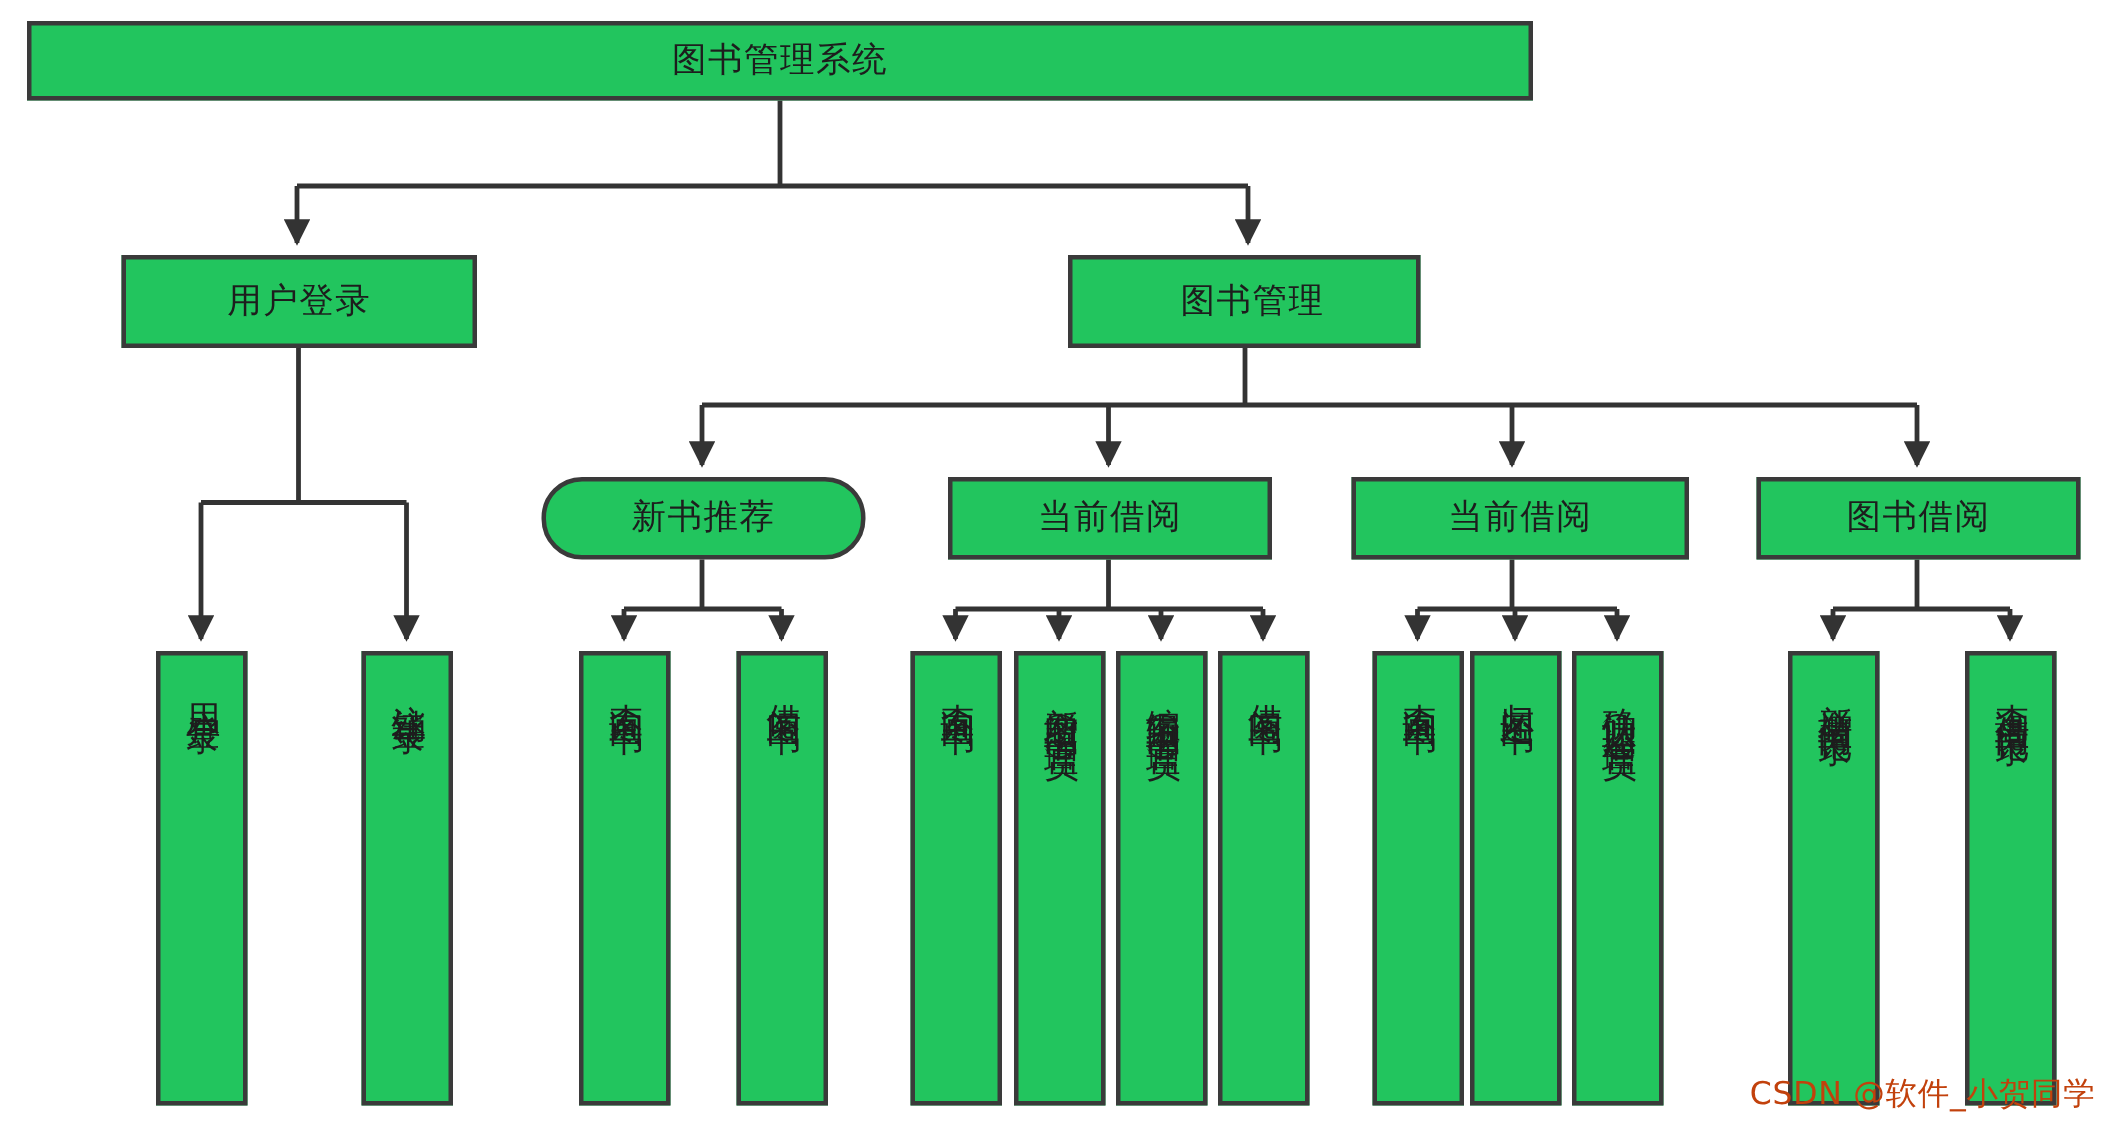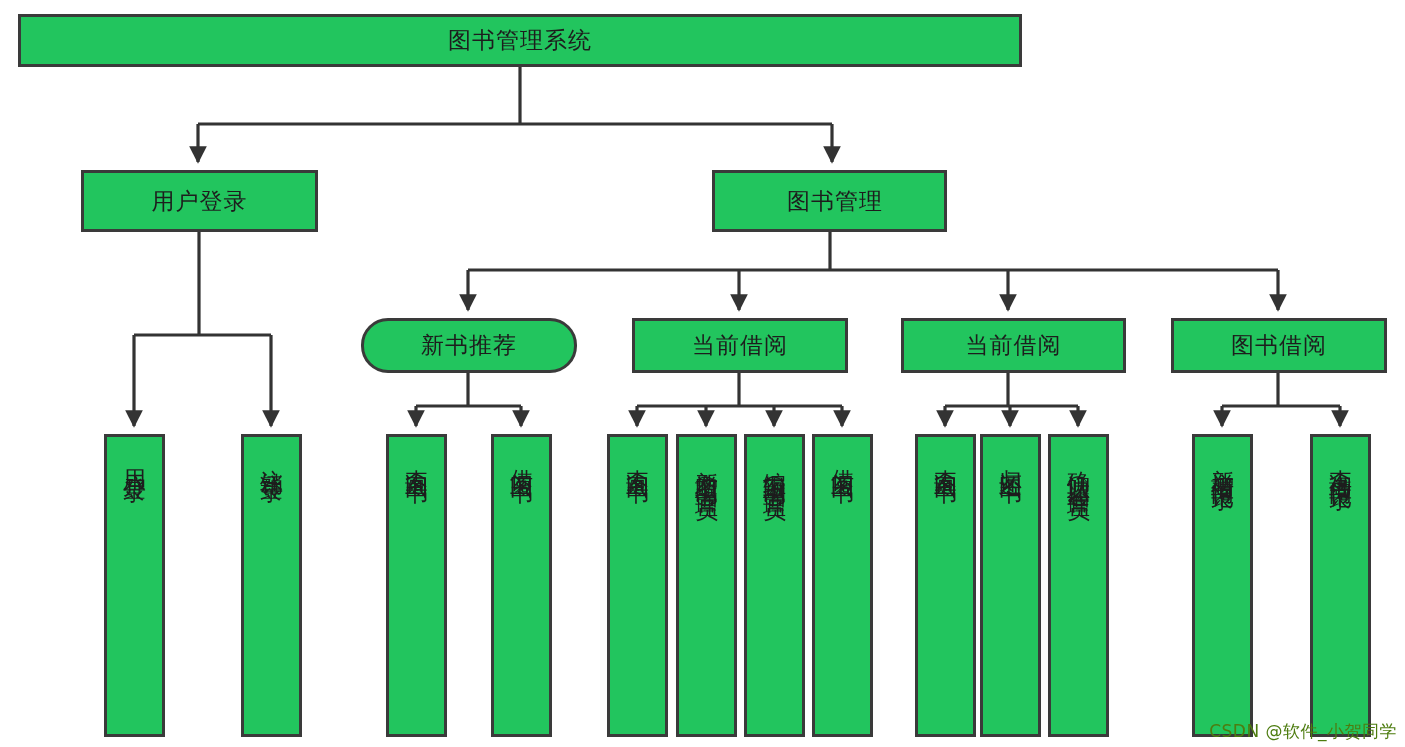--- a/index.html
+++ b/index.html
@@ -52,22 +52,22 @@
     line-height:1;
     white-space:nowrap;
   }
   .node.vert.tall .lbl{
     padding-top:2px;
   }
   #watermark{
     position:absolute;
     right:8px;
     bottom:4px;
-    font-size:17px;
-    color:#4d7c0f;
+    font-size:21px;
+    color:#c2410c;
     letter-spacing:0.5px;
     z-index:5;
     white-space:nowrap;
   }
 </style>
 </head>
 <body>
 
 <div id="canvas">
 

